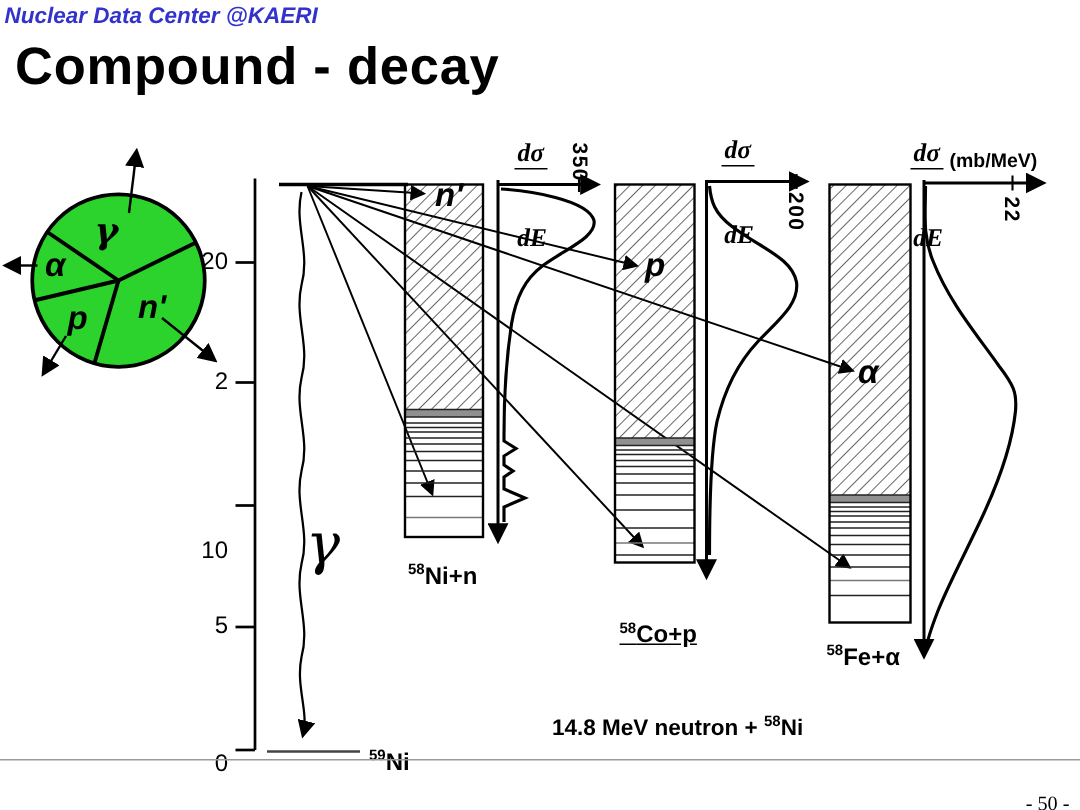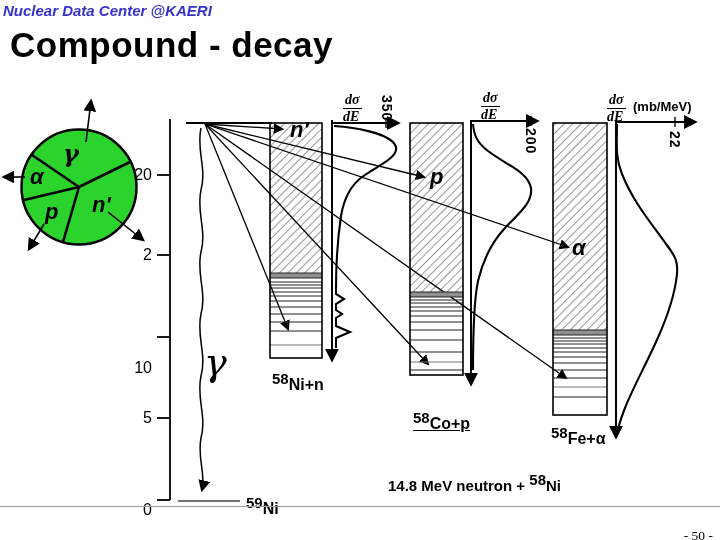--- a/index.html
+++ b/index.html
@@ -6,29 +6,29 @@
   .slide{position:relative;width:720px;height:540px;background:#ffffff;overflow:hidden;
          font-family:"Liberation Sans",sans-serif;color:#000;}
   .abs{position:absolute;}
   .logo{left:3px;top:2px;font-size:15px;font-weight:bold;font-style:italic;}
   .title{left:10px;top:25px;font-size:35px;font-weight:bold;letter-spacing:0.5px;}
   .tick{width:34px;text-align:right;font-weight:normal;font-size:16px;left:118px;}
   .plab{font-weight:bold;font-style:italic;font-size:22px;}
   .greek{font-family:"DejaVu Serif",serif;font-style:italic;font-weight:bold;}
   .gamma-big{left:204px;top:340px;font-size:38px;font-family:"DejaVu Serif",serif;
              font-style:italic;}
-  .dfrac{text-align:left;font-family:"Liberation Serif",serif;font-style:italic;
-         font-weight:bold;font-size:14px;line-height:1.15;}
+  .dfrac{text-align:right;font-family:"Liberation Serif",serif;font-style:italic;
+         font-weight:bold;font-size:17px;line-height:1.15;}
   .dfrac .num{display:block;border-bottom:1.5px solid #000;padding:0 2px;}
-  .dfrac .den{display:block;}
+  .dfrac .den{display:block;margin-top:36px;}
   .unit{font-weight:bold;font-size:13px;}
   .vnum{transform-origin:0 0;transform:rotate(90deg);font-weight:bold;font-size:14px;
         letter-spacing:1px;}
   .rlab{font-weight:bold;font-size:16px;white-space:nowrap;}
-  .rlab sup,.cap sup{font-size:15px;vertical-align:super;line-height:0;text-align:right;}
+  .rlab sup,.cap sup{font-size:10px;vertical-align:super;line-height:0;text-align:right;}
   .cap{font-weight:bold;font-size:15px;white-space:nowrap;}
   .pnum{right:7px;top:528px;font-family:"Liberation Serif",serif;font-size:13.5px;}
   .divider{left:0;top:506px;width:720px;height:0;border-top:1px solid #9a9a9a;}
   svg{position:absolute;left:0;top:0;}
 </style>
 </head>
 <body>
 
 <div class="slide">
 
@@ -218,21 +218,21 @@
   <div class="abs rlab" style="left:272px;top:376px;">
     <sup>58</sup><span>Ni+n</span>
   </div>
   <div class="abs rlab" style="left:413px;top:415px;text-decoration:underline;">
     <sup>58</sup><span>Co+p</span>
   </div>
   <div class="abs rlab" style="left:551px;top:430px;">
     <sup>58</sup><span>Fe+α</span>
   </div>
 
-  <div class="abs cap" style="left:388px;top:477px;">
+  <div class="abs cap" style="left:368px;top:477px;">
     <span>14.8 MeV neutron + </span><sup>58</sup><span>Ni</span>
   </div>
   <div class="abs rlab" style="left:246px;top:500px;">
     <sup>59</sup><span>Ni</span>
   </div>
 
   <div class="abs divider"></div>
   <div class="abs pnum">- 50 -</div>
 </div>
 

